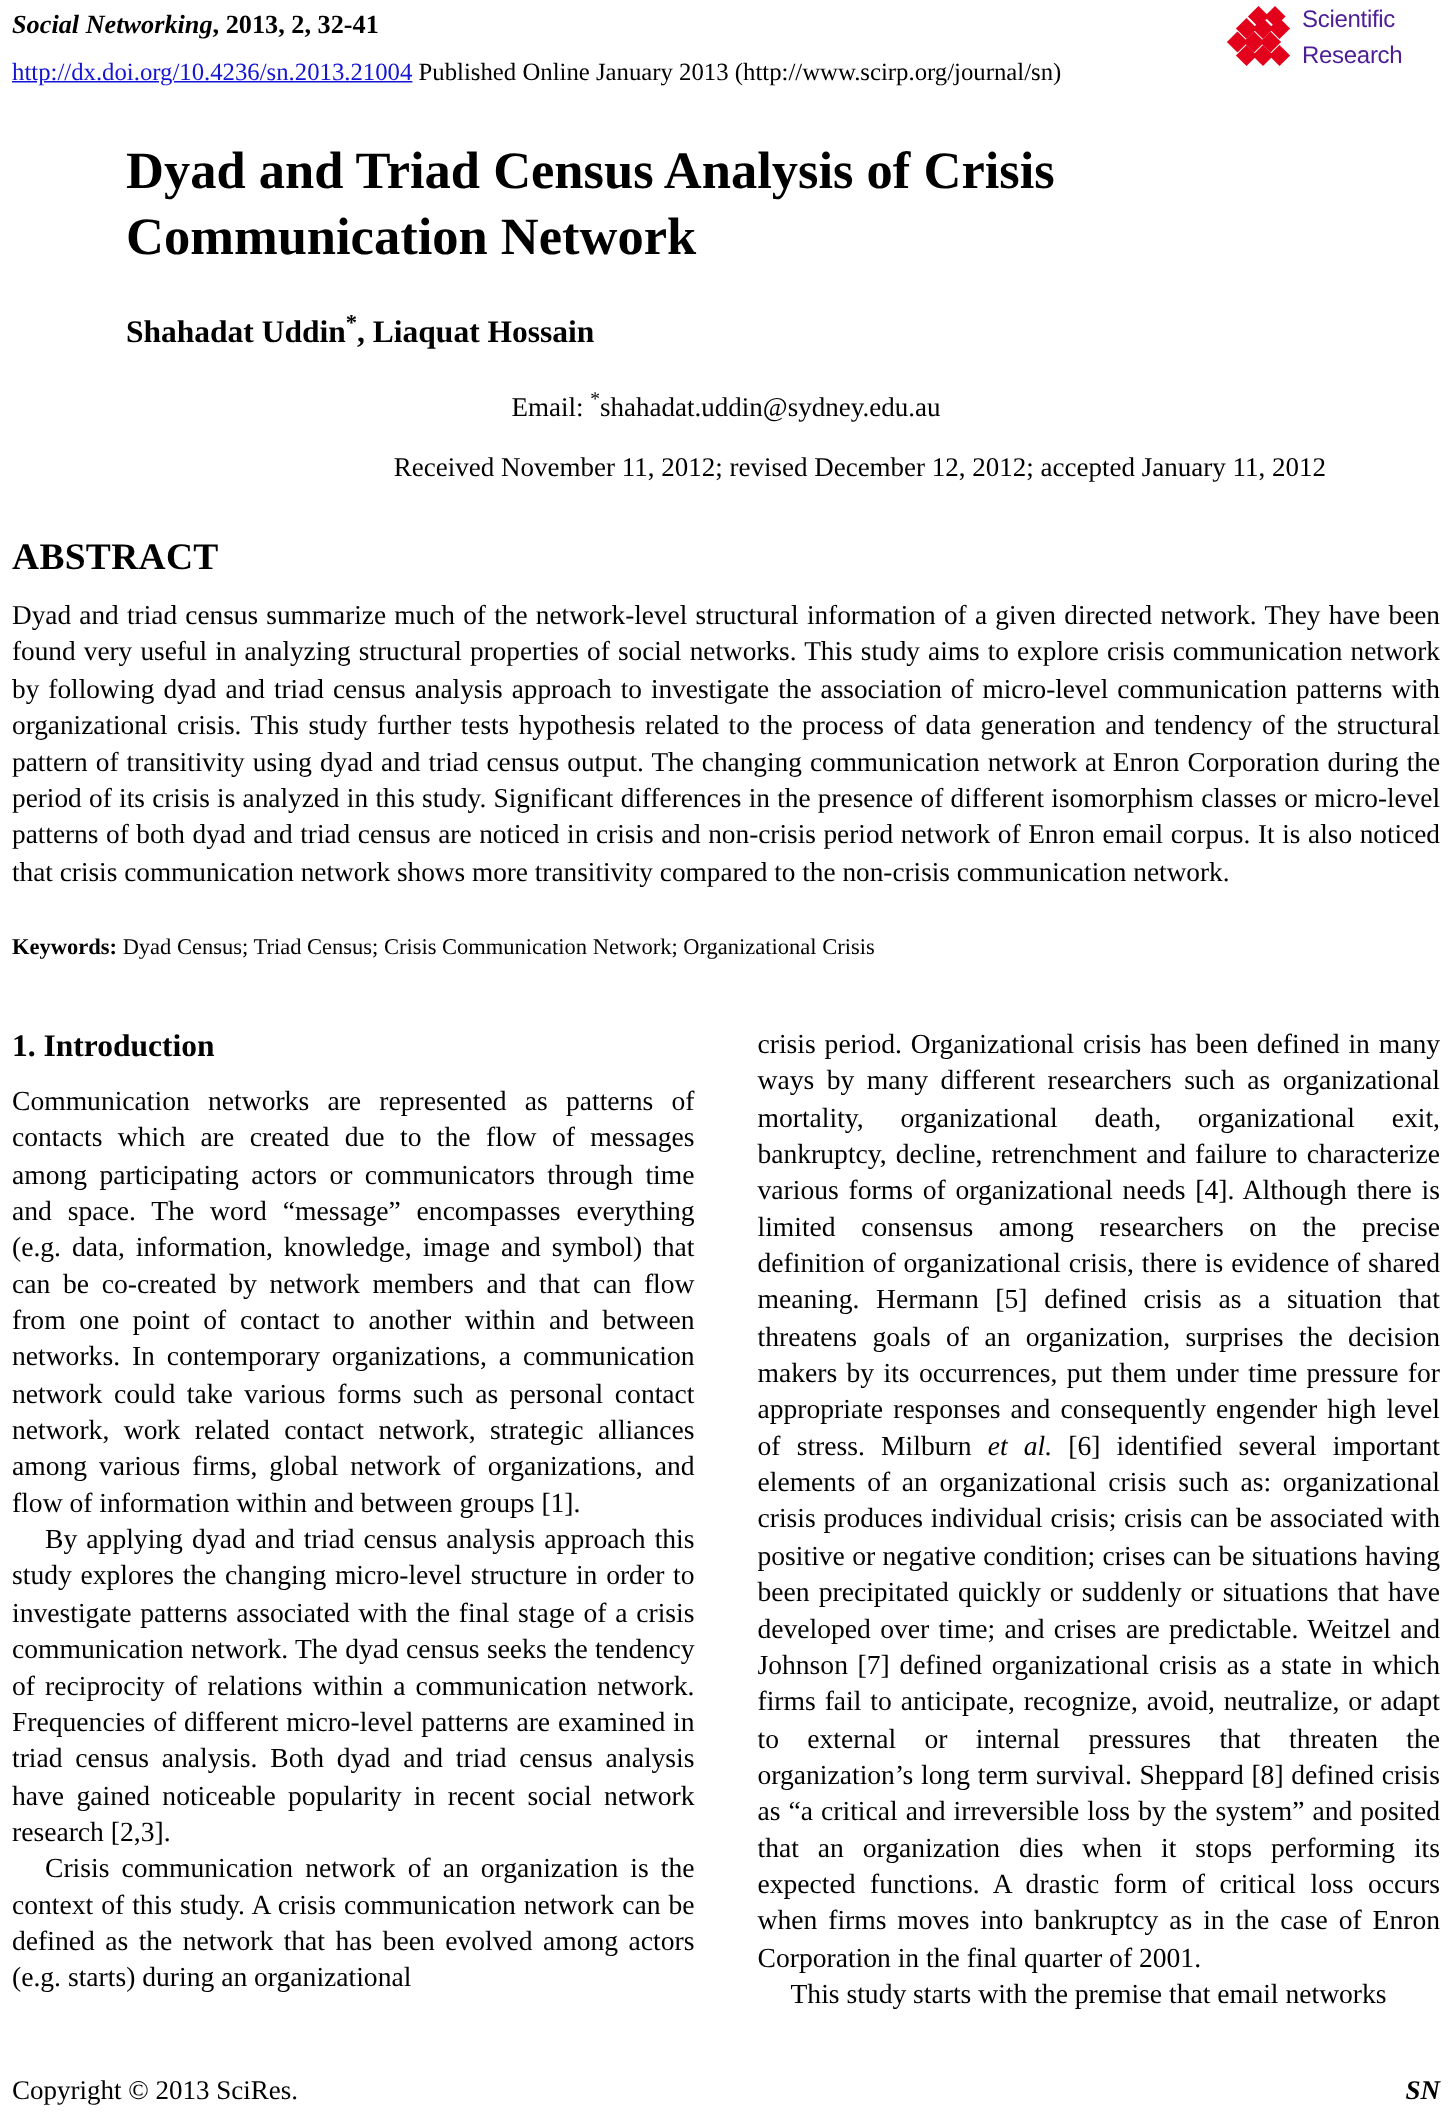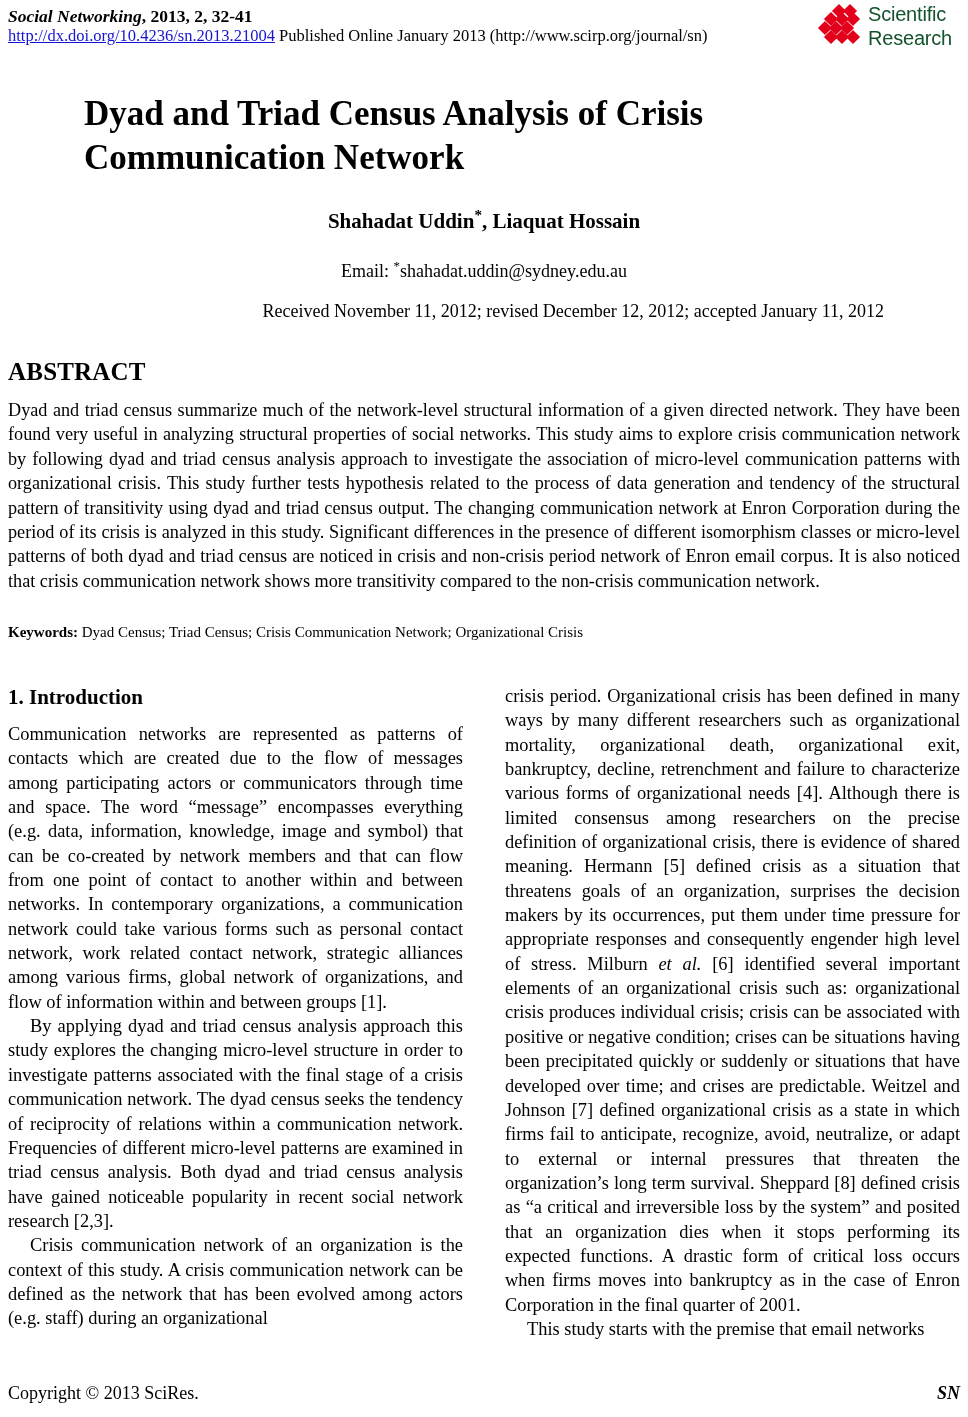--- a/index.html
+++ b/index.html
@@ -39,21 +39,21 @@
   .journal-name {
     font-weight: bold;
     font-style: italic;
   }
   .issue-info {
     font-weight: bold;
   }
   .masthead-line2 {
     font-size: 16.5px;
     line-height: 20px;
-    margin-top: 0;
+    margin-top: 12px;
     white-space: nowrap;
   }
   .doi-link {
     color: #1414d2;
     text-decoration: underline;
   }
   .pub-info { color: #000; }
 
   
   .logo {
@@ -75,42 +75,42 @@
     width: 10px;
     height: 10px;
     background: #e2001a;
     transform: rotate(45deg);
   }
   .logo-text {
     position: absolute;
     left: 48px;
     top: 0px;
     font-family: "Liberation Sans", "DejaVu Sans", sans-serif;
-    font-size: 20px;
+    font-size: 16px;
     line-height: 24px;
-    color: #14532d;
+    color: #4c1d95;
     letter-spacing: -0.2px;
   }
 
   
   .title {
     position: absolute;
     left: 84px;
     top: 92px;
     width: 800px;
     font-size: 35px;
     font-weight: bold;
     line-height: 44px;
   }
   .authors {
     position: absolute;
     left: 84px;
     top: 208px;
     width: 800px;
-    text-align: center;
+    text-align: left;
     font-size: 21px;
     font-weight: bold;
     line-height: 26px;
   }
   .affiliation {
     position: absolute;
     left: 84px;
     top: 238px;
     width: 800px;
     text-align: center;
@@ -288,21 +288,21 @@
   <div class="abstract-body">Dyad and triad census summarize much of the network-level structural information of a given directed network. They have been found very useful in analyzing structural properties of social networks. This study aims to explore crisis communication network by following dyad and triad census analysis approach to investigate the association of micro-level communication patterns with organizational crisis. This study further tests hypothesis related to the process of data generation and tendency of the structural pattern of transitivity using dyad and triad census output. The changing communication network at Enron Corporation during the period of its crisis is analyzed in this study. Significant differences in the presence of different isomorphism classes or micro-level patterns of both dyad and triad census are noticed in crisis and non-crisis period network of Enron email corpus. It is also noticed that crisis communication network shows more transitivity compared to the non-crisis communication network.</div>
 
   <div class="keywords">
     <b>Keywords:</b><span> Dyad Census; Triad Census; Crisis Communication Network; Organizational Crisis</span>
   </div>
 
   <div class="col col-left">
     <div class="section-heading">1. Introduction</div>
     <p class="first">Communication networks are represented as patterns of contacts which are created due to the flow of messages among participating actors or communicators through time and space. The word “message” encompasses everything (e.g. data, information, knowledge, image and symbol) that can be co-created by network members and that can flow from one point of contact to another within and between networks. In contemporary organizations, a communication network could take various forms such as personal contact network, work related contact network, strategic alliances among various firms, global network of organizations, and flow of information within and between groups [1].</p>
     <p class="indent">By applying dyad and triad census analysis approach this study explores the changing micro-level structure in order to investigate patterns associated with the final stage of a crisis communication network. The dyad census seeks the tendency of reciprocity of relations within a communication network. Frequencies of different micro-level patterns are examined in triad census analysis. Both dyad and triad census analysis have gained noticeable popularity in recent social network research [2,3].</p>
-    <p class="indent">Crisis communication network of an organization is the context of this study. A crisis communication network can be defined as the network that has been evolved among actors (e.g. staff) during an organizational</p>
+    <p class="indent">Crisis communication network of an organization is the context of this study. A crisis communication network can be defined as the network that has been evolved among actors (e.g. starts) during an organizational</p>
   </div>
 
   <div class="col col-right">
     <p class="first"><span>crisis period. Organizational crisis has been defined in many ways by many different researchers such as organizational mortality, organizational death, organizational exit, bankruptcy, decline, retrenchment and failure to characterize various forms of organizational needs [4]. Although there is limited consensus among researchers on the precise definition of organizational crisis, there is evidence of shared meaning. Hermann [5] defined crisis as a situation that threatens goals of an organization, surprises the decision makers by its occurrences, put them under time pressure for appropriate responses and consequently engender high level of stress. Milburn </span><i class="em">et al.</i><span> [6] identified several important elements of an organizational crisis such as: organizational crisis produces individual crisis; crisis can be associated with positive or negative condition; crises can be situations having been precipitated quickly or suddenly or situations that have developed over time; and crises are predictable. Weitzel and Johnson [7] defined organizational crisis as a state in which firms fail to anticipate, recognize, avoid, neutralize, or adapt to external or internal pressures that threaten the organization’s long term survival. Sheppard [8] defined crisis as “a critical and irreversible loss by the system” and posited that an organization dies when it stops performing its expected functions. A drastic form of critical loss occurs when firms moves into bankruptcy as in the case of Enron Corporation in the final quarter of 2001.</span></p>
     <p class="indent">This study starts with the premise that email networks</p>
   </div>
 
 
   <div class="footer">
     <span class="footer-left">Copyright © 2013 SciRes.</span>

